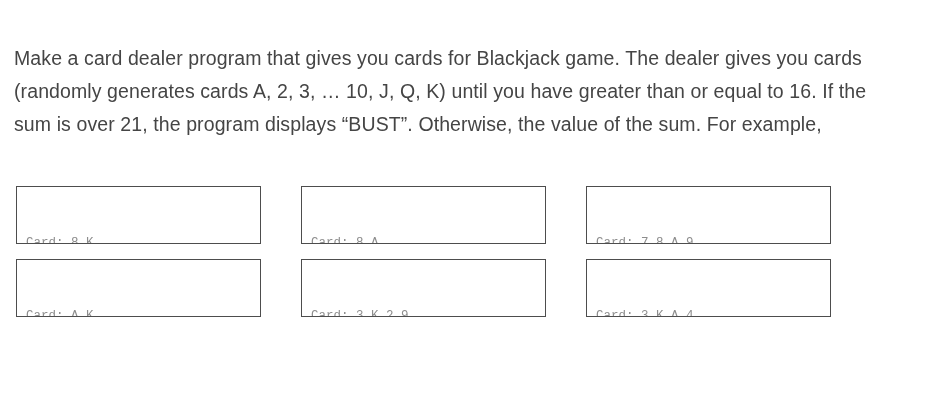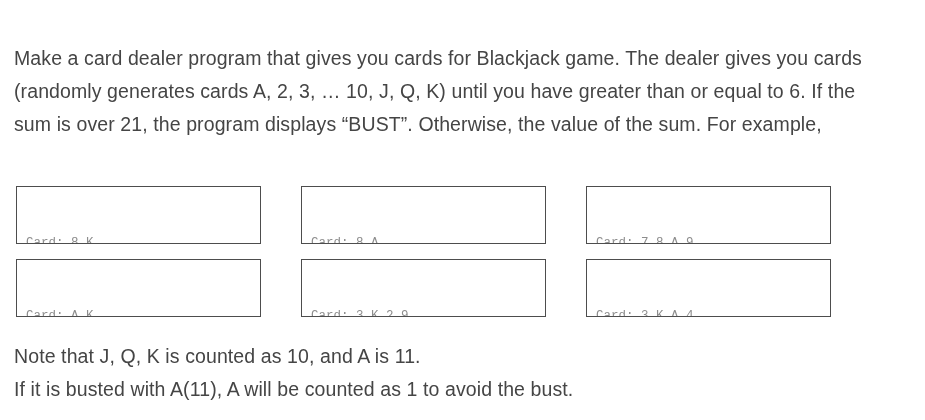--- a/index.html
+++ b/index.html
@@ -76,21 +76,21 @@
   }
   .notes .note-line {
     display: block;
   }
 </style>
 </head>
 <body>
 
 <div class="page">
 
-  <p class="intro">Make a card dealer program that gives you cards for Blackjack game. The dealer gives you cards (randomly generates cards A, 2, 3, … 10, J, Q, K) until you have greater than or equal to 6. If the sum is over 21, the program displays “BUST”. Otherwise, the value of the sum. For example,</p>
+  <p class="intro">Make a card dealer program that gives you cards for Blackjack game. The dealer gives you cards (randomly generates cards A, 2, 3, … 10, J, Q, K) until you have greater than or equal to 16. If the sum is over 21, the program displays “BUST”. Otherwise, the value of the sum. For example,</p>
 
   <div class="cards-grid">
 
     <div class="card-row">
       <div class="card-box">
         <span class="card-line">Card: 8 K</span>
         
       </div>
       <div class="card-box">
         <span class="card-line">Card: 8 A</span>
@@ -112,18 +112,14 @@
         
       </div>
       <div class="card-box">
         <span class="card-line">Card: 3 K A 4</span>
         
       </div>
     </div>
 
   </div>
 
-  <div class="notes">
-    <span class="note-line">Note that J, Q, K is counted as 10, and A is 11.</span>
-    <span class="note-line">If it is busted with A(11), A will be counted as 1 to avoid the bust.</span>
-  </div>
 
 </div>
 
 </body></html>

